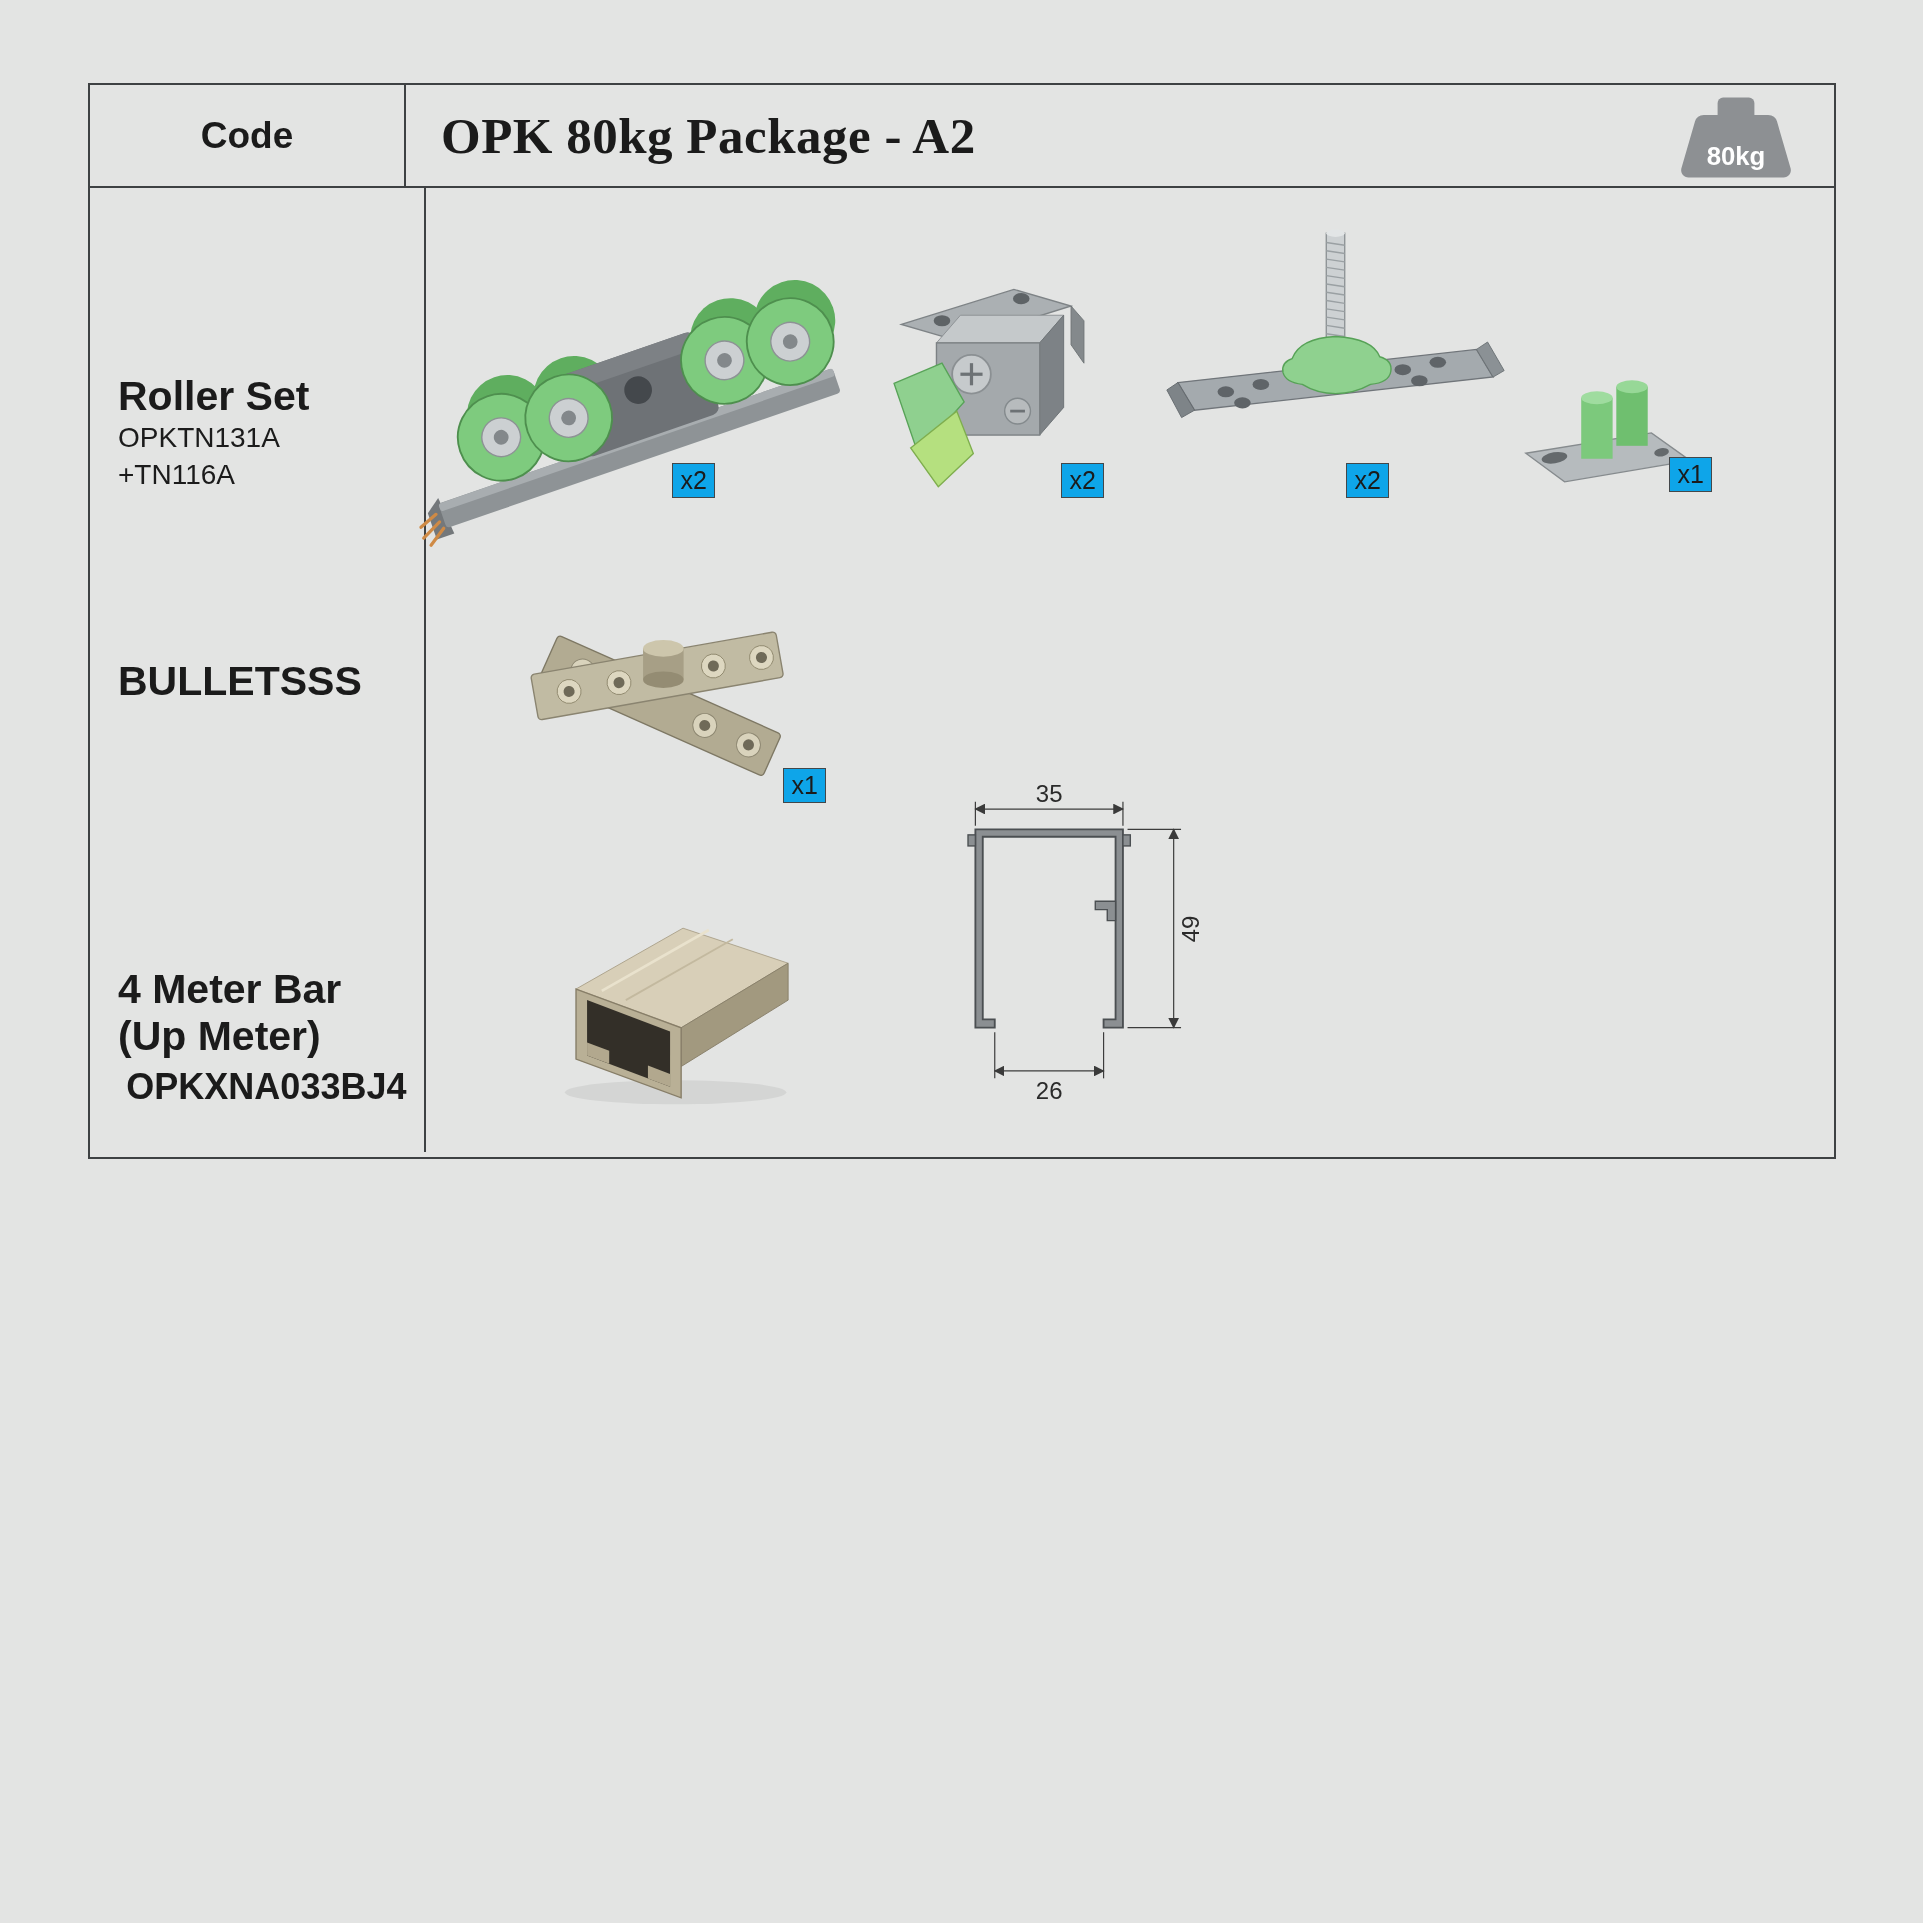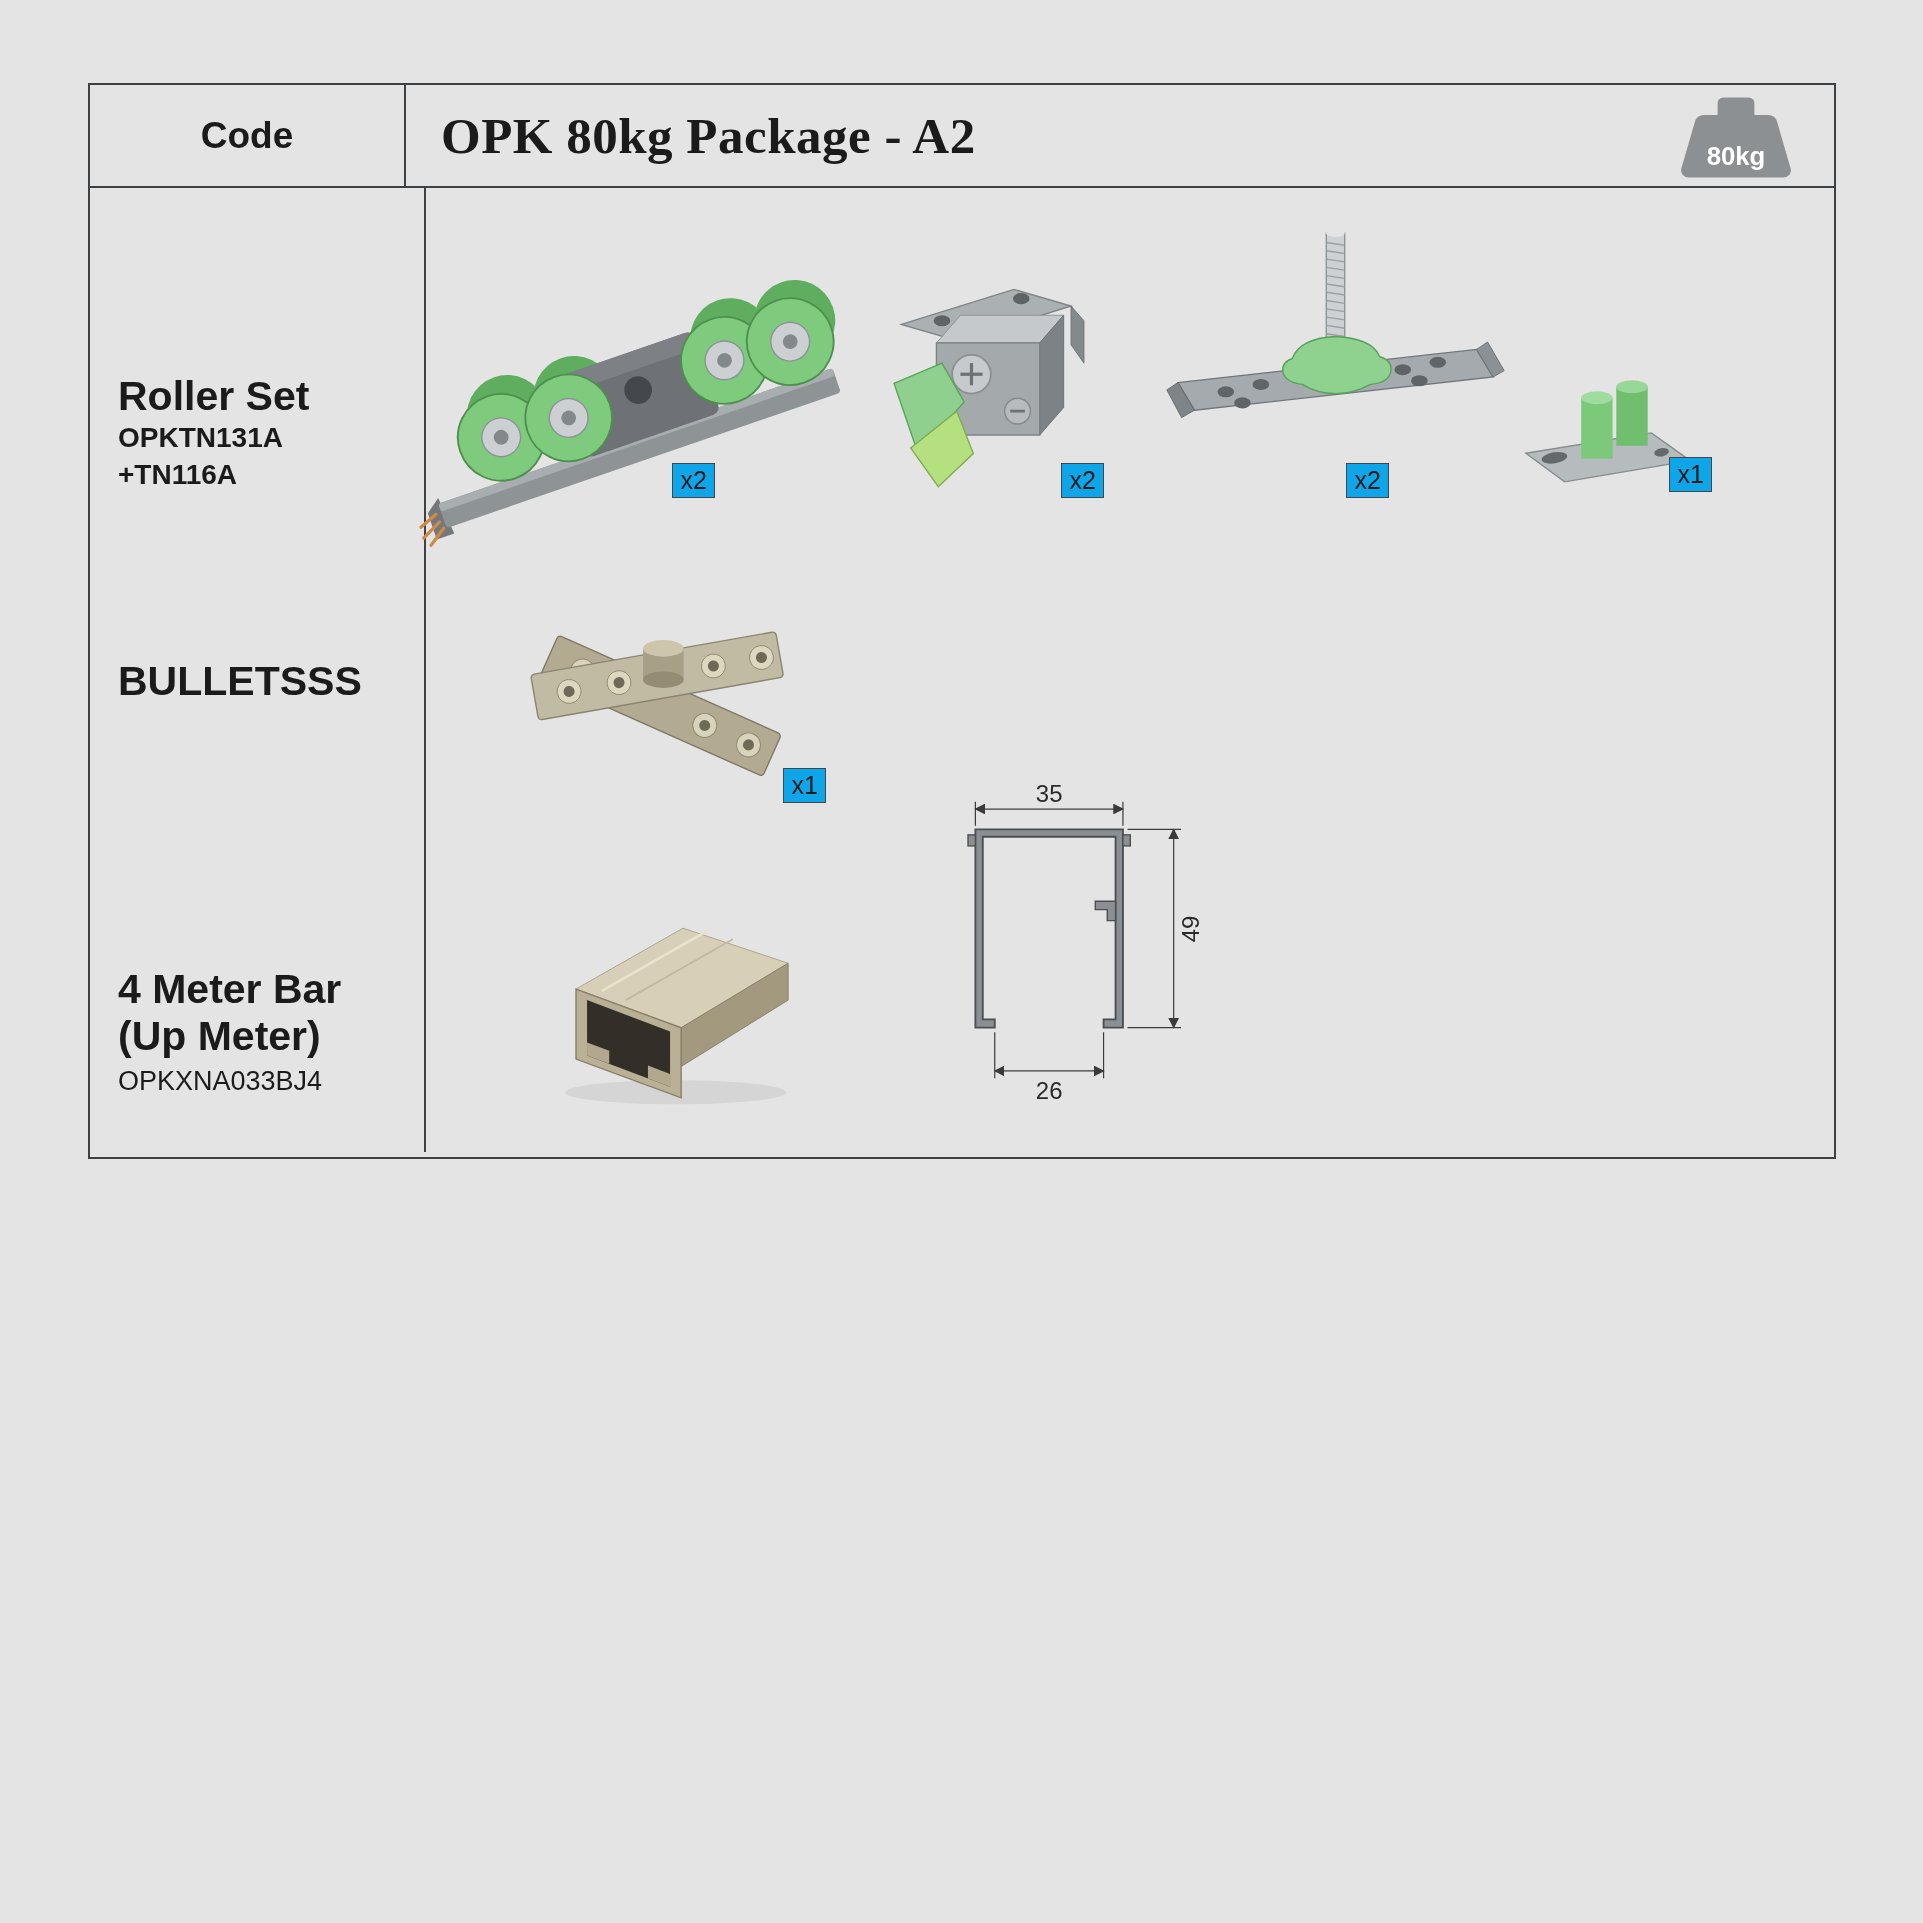--- a/index.html
+++ b/index.html
@@ -9,22 +9,22 @@
   .header-row{display:flex;height:103px;border-bottom:2.8px solid #3e4143;}
   .code-cell{width:316px;flex:0 0 316px;border-right:2.8px solid #3e4143;display:flex;align-items:center;justify-content:center;}
   .code-label{font-size:37px;font-weight:700;}
   .title-cell{flex:1;position:relative;display:flex;align-items:center;padding-left:35px;}
   .title{font-size:51px;font-weight:700;letter-spacing:0.5px;font-family:Liberation Serif, serif;}
   .weight-icon{position:absolute;right:37px;top:6.5px;}
   .content{position:relative;height:964px;}
   .label-col{position:absolute;left:0;top:0;width:336px;height:100%;border-right:2.8px solid #3e4143;}
   .label-block{position:absolute;left:28px;right:9.2px;}
   .row-title{font-size:41px;font-weight:700;line-height:1.15;}
-  .row-code{font-size:28px;line-height:1.3;font-weight:bold;}
-  .row-code.bold{font-weight:400;font-size:27px;margin-top:3.7px;}
+  .row-code{font-size:28px;line-height:1.3;}
+  .row-code.bold{font-weight:700;font-size:36px;margin-top:3.7px;text-align:center;}
   .items-area{position:absolute;left:318px;top:0;right:0;bottom:0;}
   .img{position:absolute;}
   .qty{position:absolute;background:#0ea5e9;border:1.8px solid #43474a;padding:2.8px 7.4px;font-size:25px;line-height:1.1;color:#1b1b1b;}
   svg text{font-family:"Liberation Sans",sans-serif;}
 </style>
 </head>
 <body>
 
 <div id="canvas">
   <div class="table">

